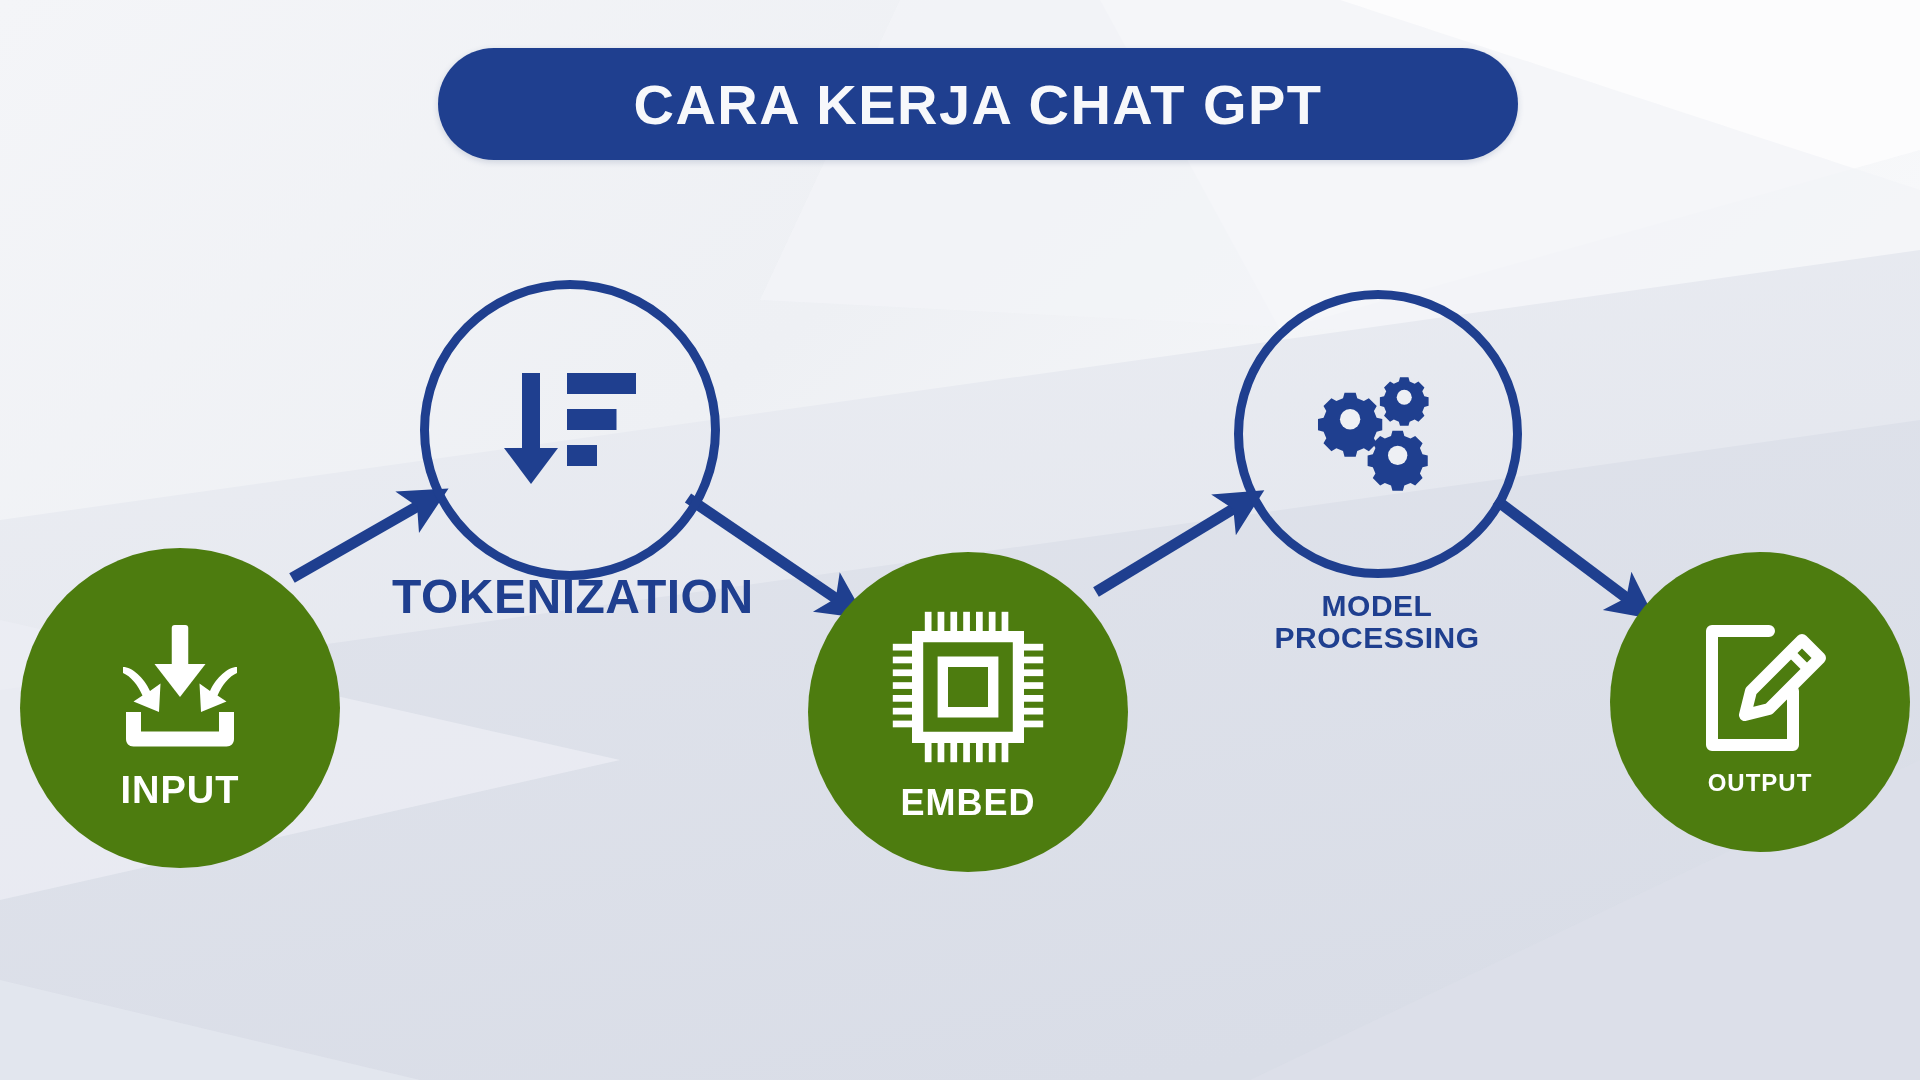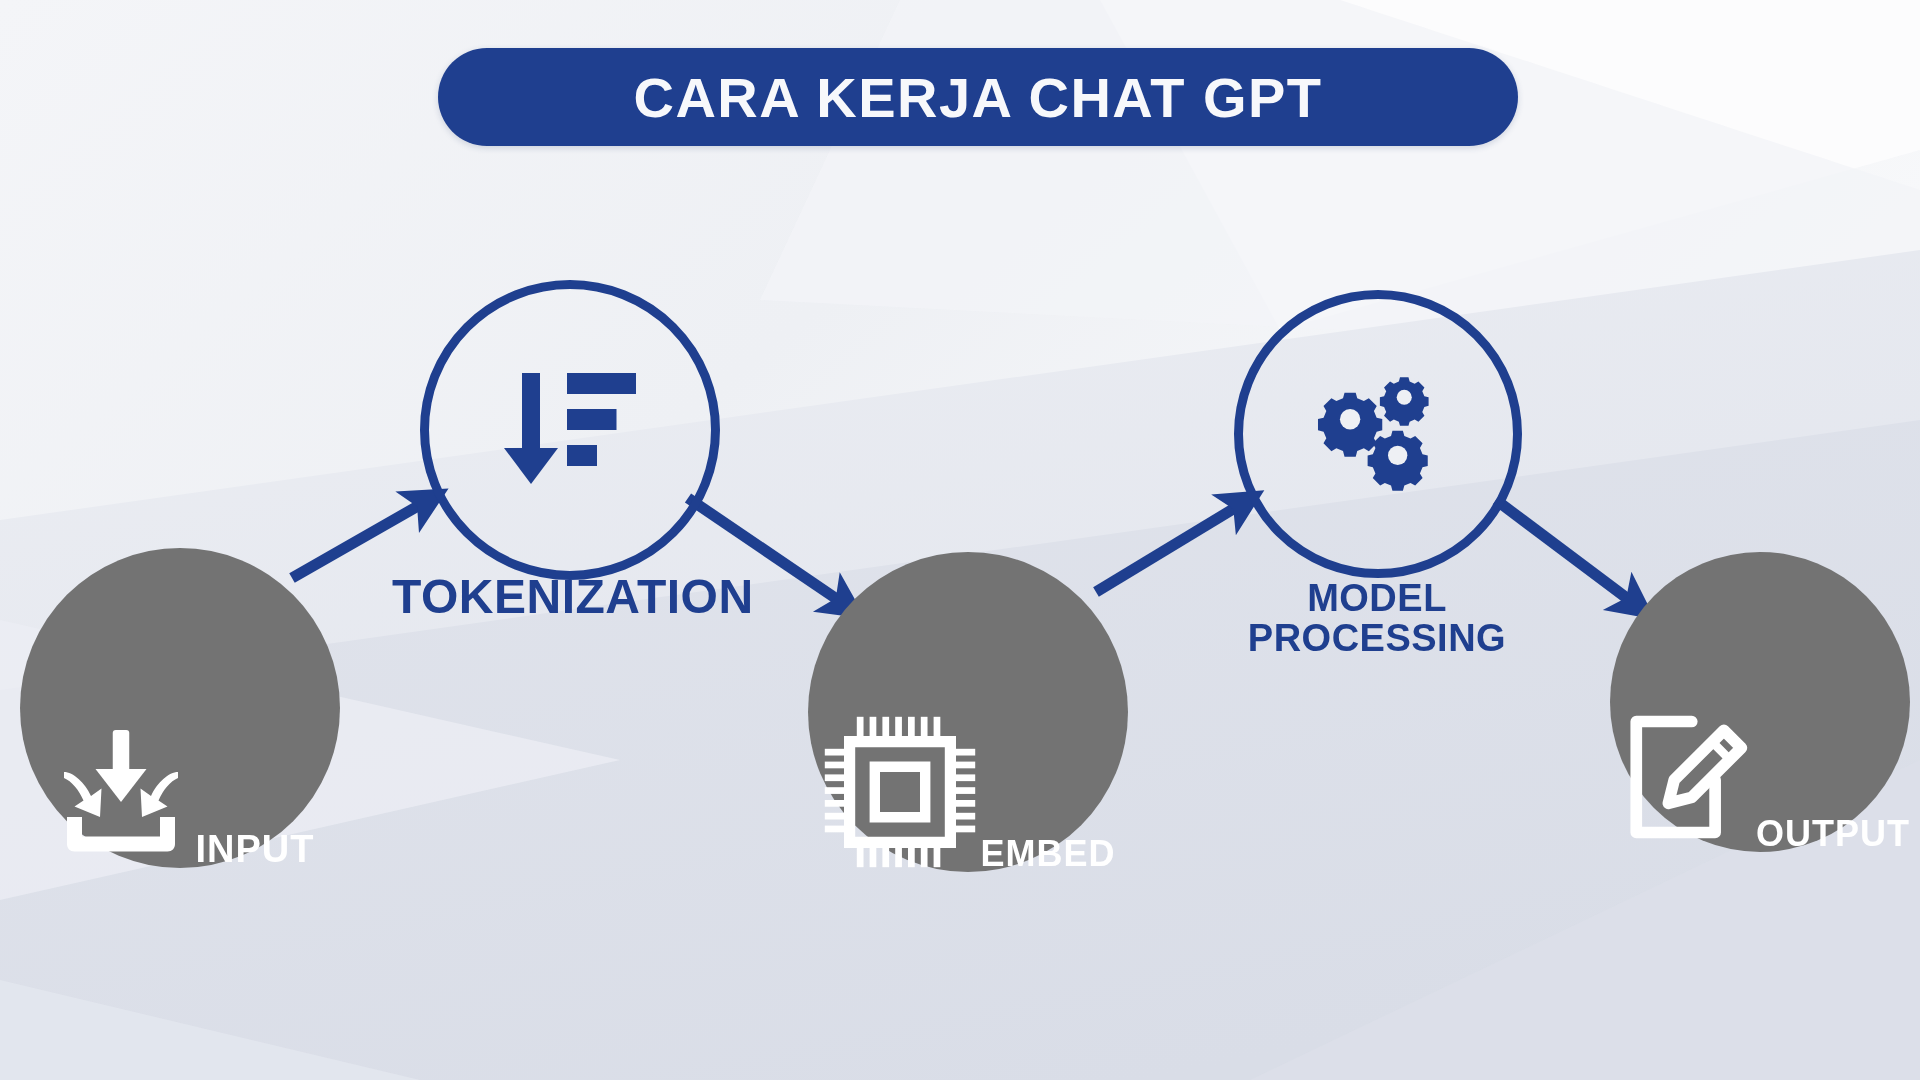--- a/index.html
+++ b/index.html
@@ -18,43 +18,43 @@
   #flow { position:absolute; inset:0; z-index:2; }
 
   
   #connectors { position:absolute; inset:0; z-index:1; }
   #connectors svg { display:block; width:1920px; height:1080px; }
 
   
   .title-banner {
     position:absolute;
     left:438px; top:48px;
-    width:1080px; height:98px;
+    width:1080px; height:112px;
     background:#1f3f8f;
     border-radius:56px;
     display:flex; align-items:center; justify-content:center;
     box-shadow:0 2px 6px rgba(40,60,110,.18);
     z-index:3;
   }
   .title-text {
     color:#f7f8fb;
     font-size:56px;
     font-weight:bold;
     letter-spacing:1.5px;
     white-space:nowrap;
   }
 
   
   .node { position:absolute; }
 
   .circle-filled {
     border-radius:50%;
-    background:#737373;
-    display:flex; flex-direction:row;
-    align-items:flex-end; justify-content:center;
+    background:#4d7c0f;
+    display:flex; flex-direction:column;
+    align-items:center; justify-content:center;
   }
   .circle-outline {
     border-radius:50%;
     background:transparent;
     border:9px solid #1f3f8f;
     display:flex; align-items:center; justify-content:center;
   }
 
   .node-label-inside {
     color:#ffffff;
@@ -80,24 +80,24 @@
   #node-output     { left:1610px; top:552px; width:300px;  height:300px; }
 
   .icon-input  { width:150px; height:150px; margin-top:6px; }
   .icon-token  { width:150px; height:150px; }
   .icon-embed  { width:160px; height:160px; margin-top:4px; }
   .icon-model  { width:164px; height:164px; }
   .icon-output { width:150px; height:150px; margin-top:4px; }
 
   .lbl-input   { font-size:38px; margin-top:8px; }
   .lbl-embed   { font-size:36px; margin-top:18px; }
-  .lbl-output  { font-size:36px; margin-top:8px; }
+  .lbl-output  { font-size:24px; margin-top:8px; }
 
   #label-tokenization { left:392px;  top:572px; width:360px; font-size:48px; }
-  #label-model        { left:1222px; top:578px; width:310px; font-size:38px; }
+  #label-model        { left:1222px; top:590px; width:310px; font-size:30px; }
 </style>
 </head>
 <body>
 
 <div id="bg">
   <svg viewBox="0 0 1920 1080" preserveAspectRatio="none" aria-hidden="true">
     <defs>
       <linearGradient id="gTop" x1="0" y1="0" x2="1" y2="0.35">
         <stop offset="0%" stop-color="#f4f5f8"></stop>
         <stop offset="55%" stop-color="#eef0f4"></stop>

